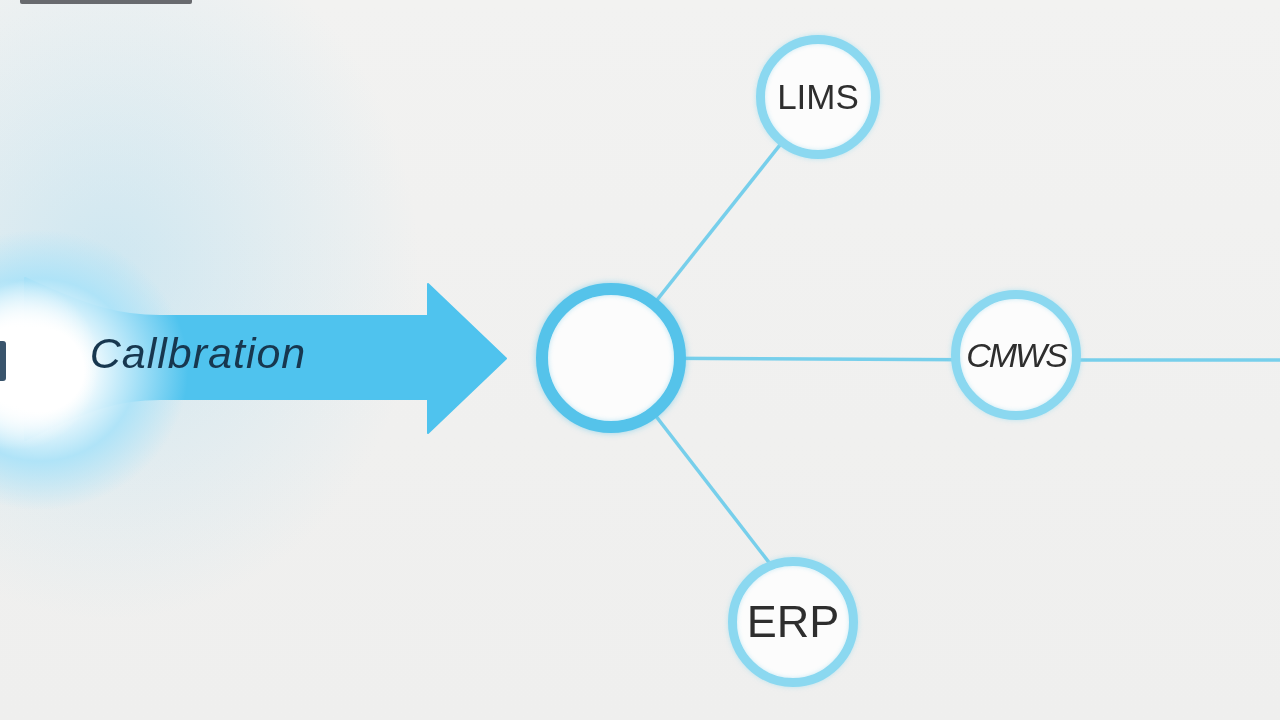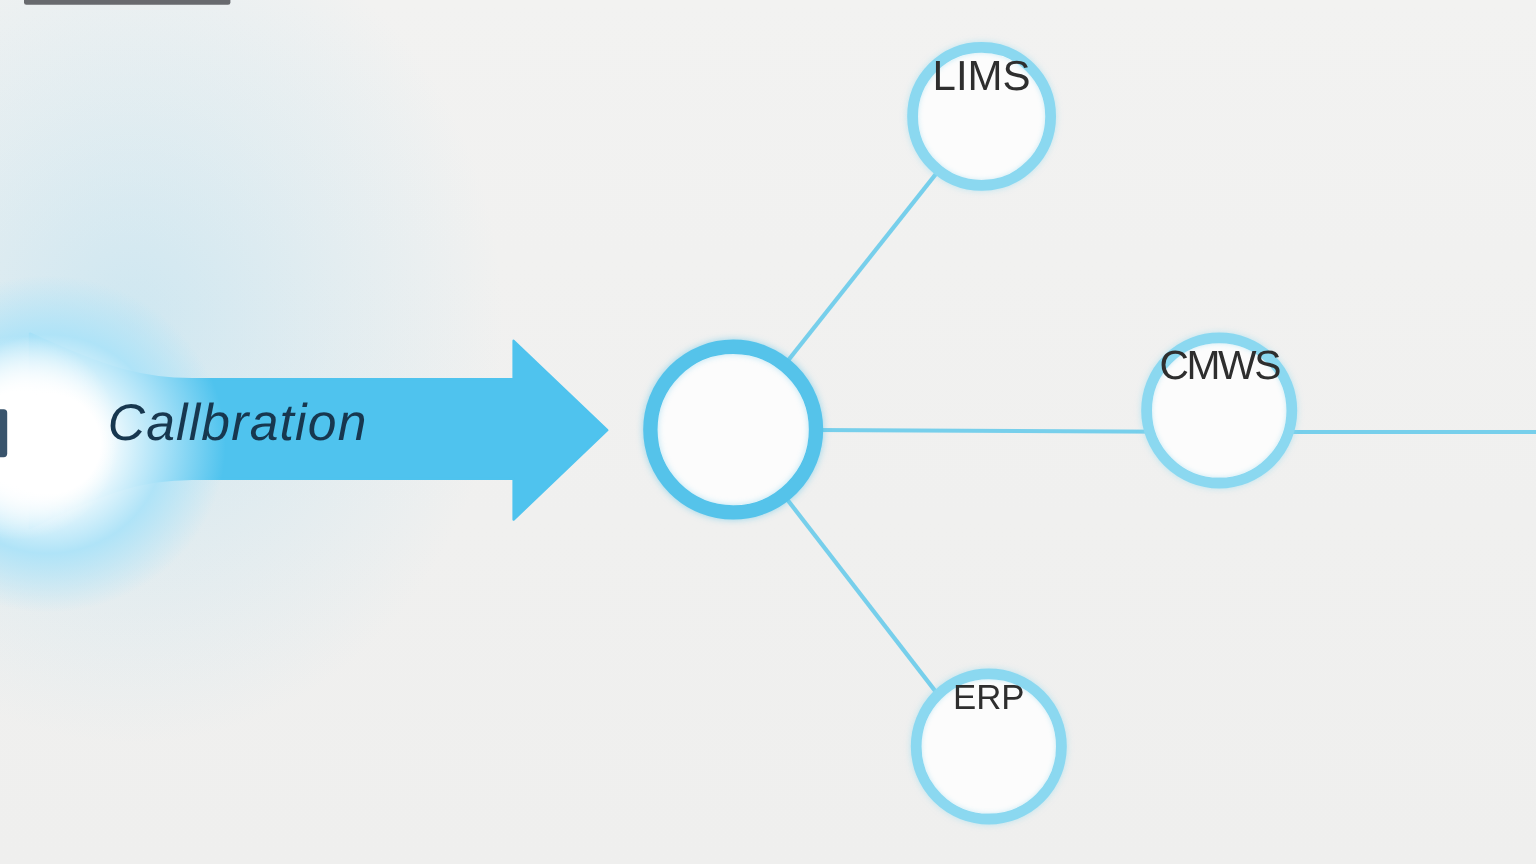--- a/index.html
+++ b/index.html
@@ -28,29 +28,29 @@
 
   
   .clipped-glyph{position:absolute;left:0;top:341px;width:6px;height:40px;
     background:#24415c;border-radius:0 3px 3px 0;opacity:.9;}
 
   .arrow-label{position:absolute;left:70px;top:332px;width:256px;
     text-align:center;font-size:43px;font-weight:500;color:#17374f;
     letter-spacing:1px;line-height:1;font-style:italic;}
 
   .node{position:absolute;border-radius:50%;background:#fcfcfc;
-    display:flex;align-items:flex-start;justify-content:center;
+    display:flex;align-items:center;justify-content:center;
     color:#2e2e2e;font-weight:500;}
   .node.small{border:9px solid #8bd8f0;
     box-shadow:0 0 5px rgba(139,216,240,.55), inset 0 0 4px rgba(139,216,240,.45);}
   .node.hub{left:536px;top:283px;width:126px;height:126px;border:12px solid #55c3ea;
     box-shadow:0 0 6px rgba(85,195,234,.6), inset 0 0 5px rgba(85,195,234,.4);}
   .node.lims{left:756px;top:35px;width:106px;height:106px;font-size:35px;}
-  .node.cmws{left:951px;top:277px;width:112px;height:112px;font-size:34px;letter-spacing:-2px;}
-  .node.erp{left:759px;top:557px;width:112px;height:112px;font-size:29px;}
+  .node.cmws{left:951px;top:290px;width:112px;height:112px;font-size:34px;letter-spacing:-2px;font-style:italic;}
+  .node.erp{left:728px;top:557px;width:112px;height:112px;font-size:45px;}
 
   
   .top-strip{position:absolute;left:20px;top:0;width:172px;height:4px;
     background:rgba(48,48,54,.7);border-radius:0 0 2px 2px;}
 </style>
 </head>
 <body>
 
 <div class="stage">
 

